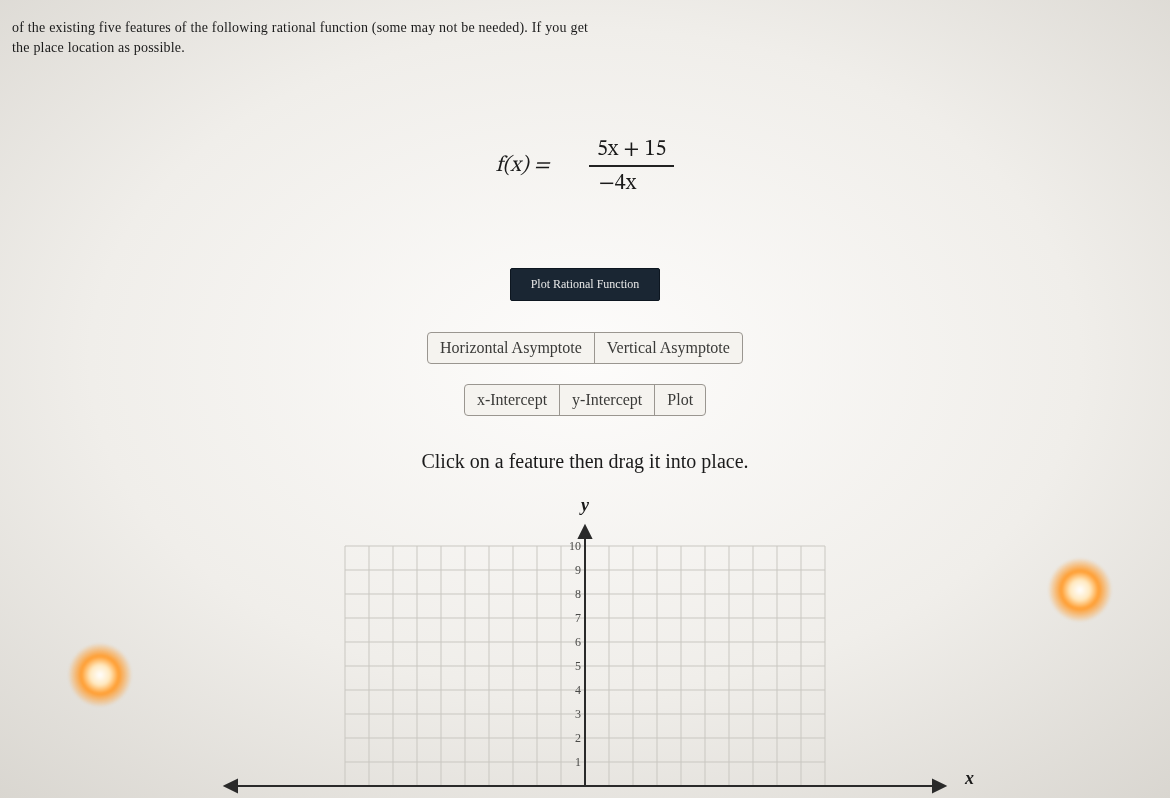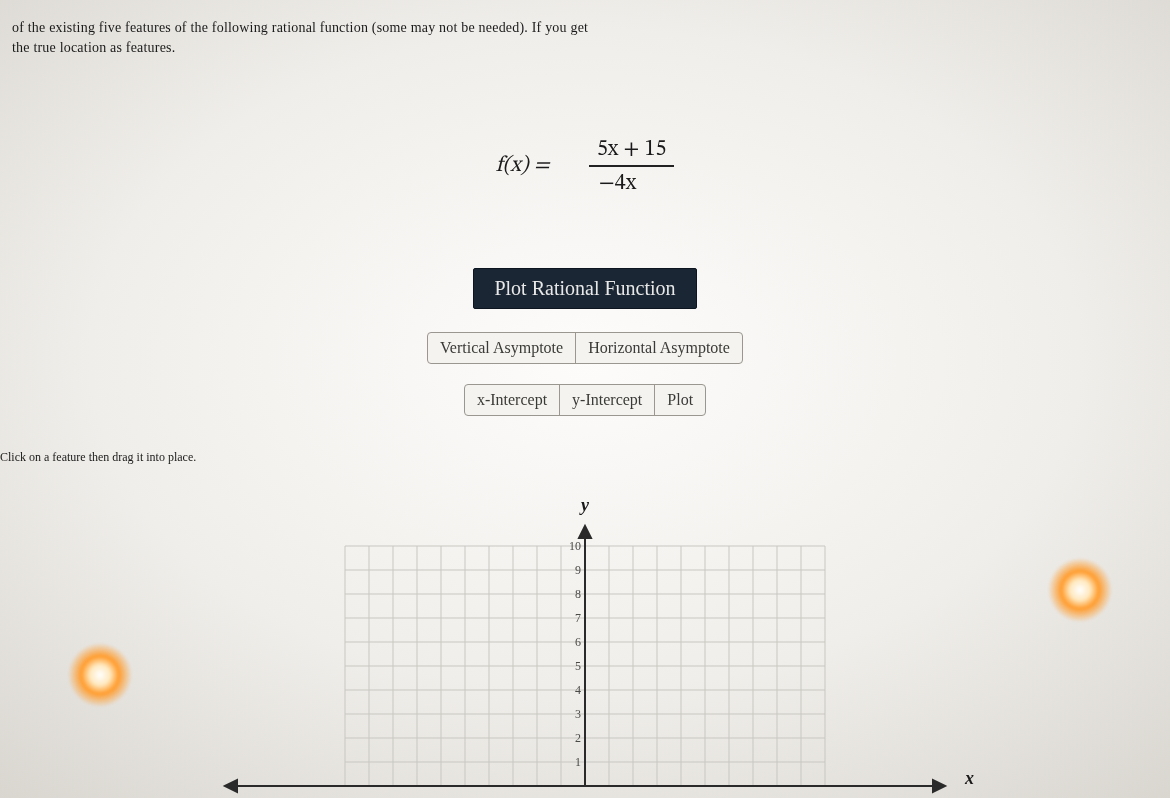--- a/index.html
+++ b/index.html
@@ -33,21 +33,21 @@
     margin-left:6px;
   }
   .formula .num { display:block; padding:0 8px 2px; border-bottom:2px solid #222;margin-left:28px; }
   .formula .den { display:block; padding:2px 8px 0;text-align:center; }
   .btn-row { position:absolute; left:0; right:0; text-align:center; }
   .plot-btn {
     display:inline-block;
     background:#1a2633;
     color:#e8e8e8;
     font-family: Georgia, serif;
-    font-size:20px;
+    font-size:12px;
     padding:8px 20px;
     border:1px solid #0d1620;
     border-radius:2px;
     cursor:pointer;
   }
   .feat-group {
     display:inline-flex;
     border:1px solid #9a9690;
     border-radius:4px;
     overflow:hidden;
@@ -59,22 +59,22 @@
     color:#3a3a38;
     padding:6px 12px;
     border:none;
     background:transparent;
     cursor:pointer;
   }
   .feat-btn + .feat-btn { border-left:1px solid #9a9690; }
   .instruction {
     position:absolute;
     left:0; right:0;
-    text-align:left;
-    font-size:12px;
+    text-align:center;
+    font-size:20px;
   }
   .graph-wrap {
     position:absolute;
     left:50%; transform:translateX(-50%);
     top:518px;
   }
   .axis-label-y {
     position:absolute;
     left:50%; transform:translateX(-50%);
     font-style:italic;
@@ -96,39 +96,39 @@
     border-radius:50%;
     background: radial-gradient(circle, #fff 0%, #ffe9c0 20%, #ff9d30 38%, rgba(255,150,40,0) 65%);
     filter:blur(1px);
   }
 </style>
 </head>
 <body>
 
 <div class="prompt">
   <span>of the existing five features of the following rational function (some may not be needed). If you get</span><br>
-  <span>the true location as features.</span>
+  <span>the place location as possible.</span>
 </div>
 
 <div class="formula">
   <span class="fx">f(x) =</span>
   <span class="frac">
     <span class="num">5x + 15</span>
     <span class="den">−4x</span>
   </span>
 </div>
 
 <div class="btn-row" style="top:268px;">
   <button class="plot-btn">Plot Rational Function</button>
 </div>
 
 <div class="btn-row" style="top:332px;">
   <div class="feat-group">
+    <button class="feat-btn">Horizontal Asymptote</button>
     <button class="feat-btn">Vertical Asymptote</button>
-    <button class="feat-btn">Horizontal Asymptote</button>
   </div>
 </div>
 
 <div class="btn-row" style="top:384px;">
   <div class="feat-group">
     <button class="feat-btn">x-Intercept</button>
     <button class="feat-btn">y-Intercept</button>
     <button class="feat-btn">Plot</button>
   </div>
 </div>

